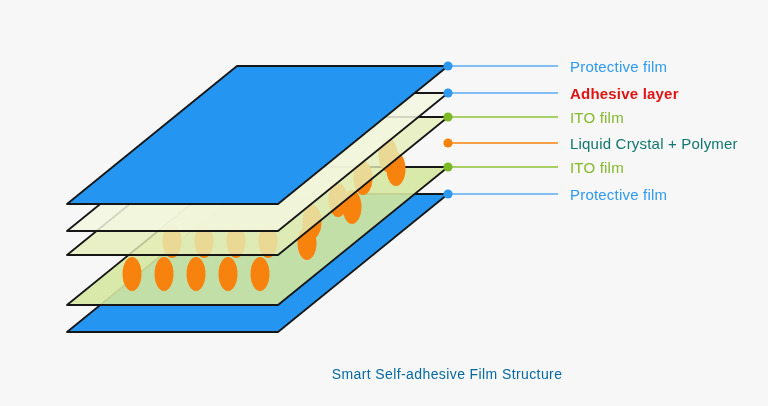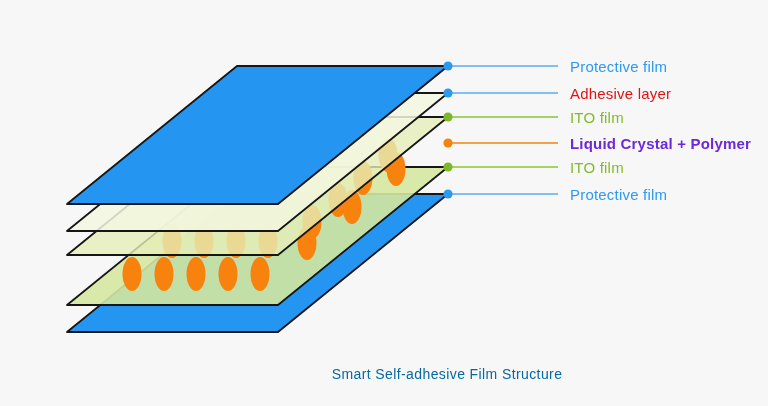--- a/index.html
+++ b/index.html
@@ -9,21 +9,21 @@
     font-family:"Liberation Sans",sans-serif;
     background:#f7f7f7;
   }
   #stage{position:absolute;left:0;top:0;width:768px;height:406px;text-align:center;}
   svg{position:absolute;left:0;top:0;}
   .callout-label{
     position:absolute;left:570px;transform:translateY(-50%);
     font-size:15px;line-height:1;white-space:nowrap;
     letter-spacing:0.2px;
   }
-  .callout-label.bold{font-weight:normal;}
+  .callout-label.bold{font-weight:bold;}
   .caption{
     position:absolute;left:447px;top:366px;transform:translateX(-50%);
     font-size:14px;letter-spacing:0.4px;white-space:nowrap;
   }
 </style>
 </head>
 <body style="background: rgb(247, 247, 247);">
 
 <div id="stage">
   <svg width="768" height="406" viewBox="0 0 768 406">
@@ -68,18 +68,18 @@
     <circle cx="448" cy="93" r="4.6" fill="#2d9af0"></circle>
     <circle cx="448" cy="117" r="4.6" fill="#7db827"></circle>
     <circle cx="448" cy="143" r="4.6" fill="#f5830f"></circle>
     <circle cx="448" cy="167" r="4.6" fill="#7db827"></circle>
     <circle cx="448" cy="194" r="4.6" fill="#2d9af0"></circle>
   </svg>
 
   <div class="callout-label" style="top: 66px; color: rgb(45, 154, 240);">Protective film</div>
   <div class="callout-label bold" style="top: 93px; color: rgb(225, 19, 18);">Adhesive layer</div>
   <div class="callout-label" style="top: 117px; color: rgb(132, 186, 43);">ITO film</div>
-  <div class="callout-label" style="top: 143px; color: #6d28d9; font-weight: bold;">Liquid Crystal + Polymer</div>
+  <div class="callout-label" style="top: 143px; color: #0f766e;">Liquid Crystal + Polymer</div>
   <div class="callout-label" style="top: 167px; color: rgb(132, 186, 43);">ITO film</div>
   <div class="callout-label" style="top: 194px; color: rgb(45, 154, 240);">Protective film</div>
 
   <div class="caption" style="color: #0369a1;">Smart Self-adhesive Film Structure</div>
 </div>
 
 </body></html>

